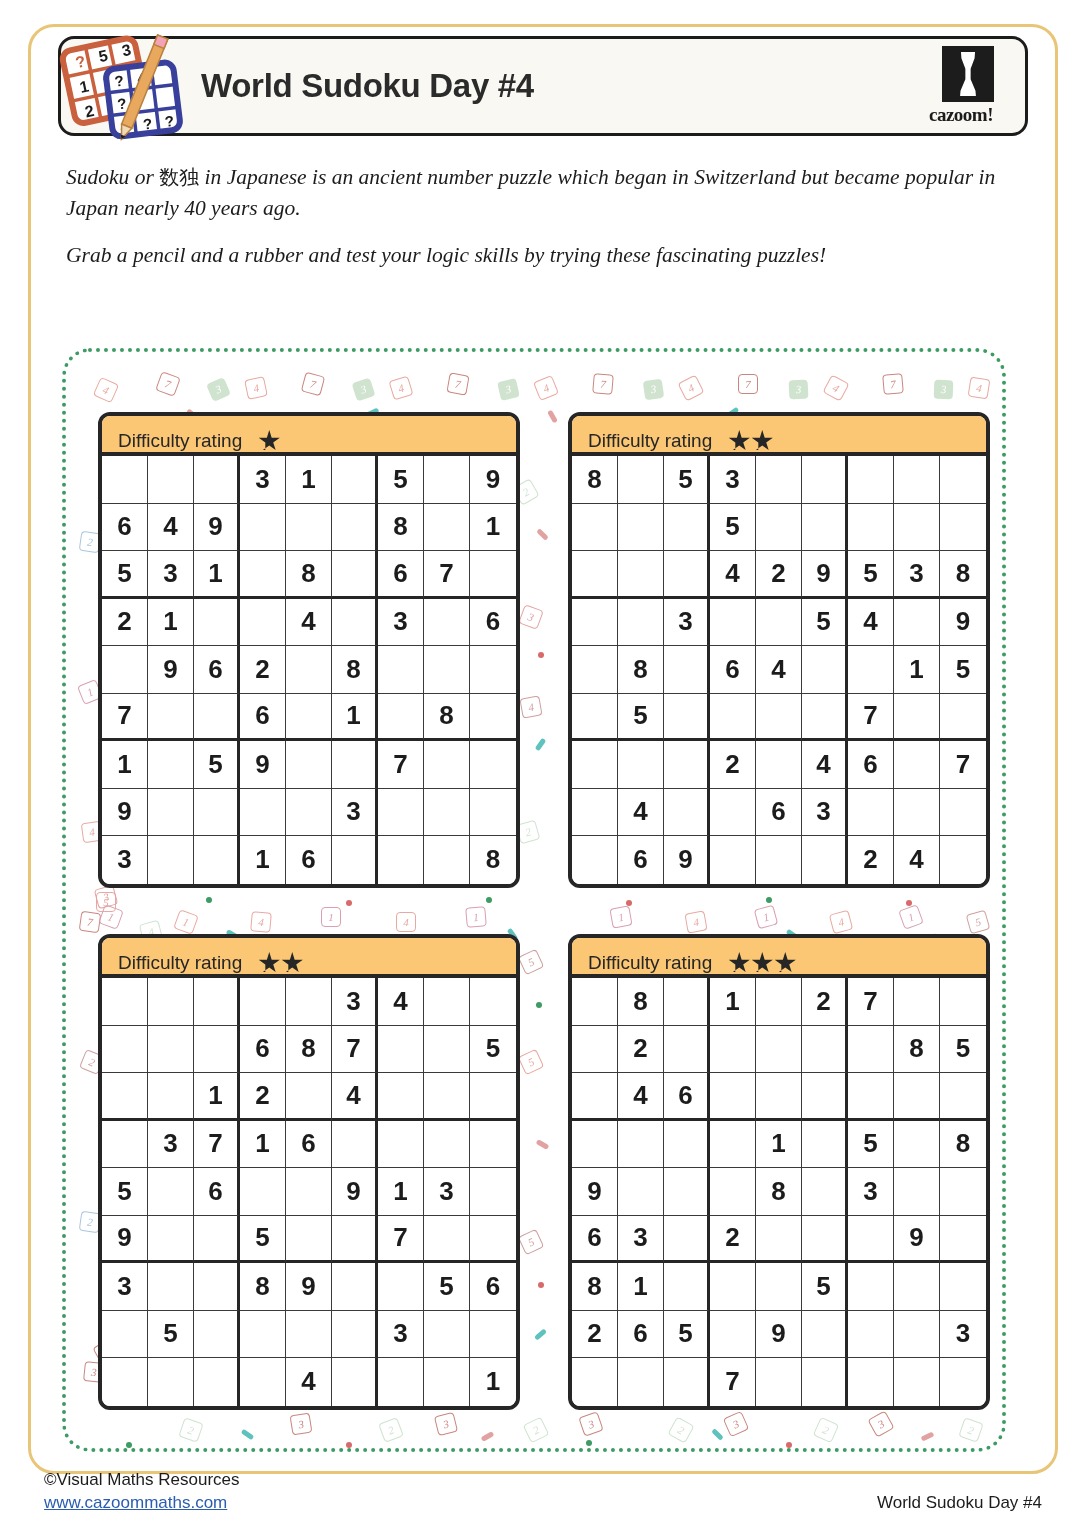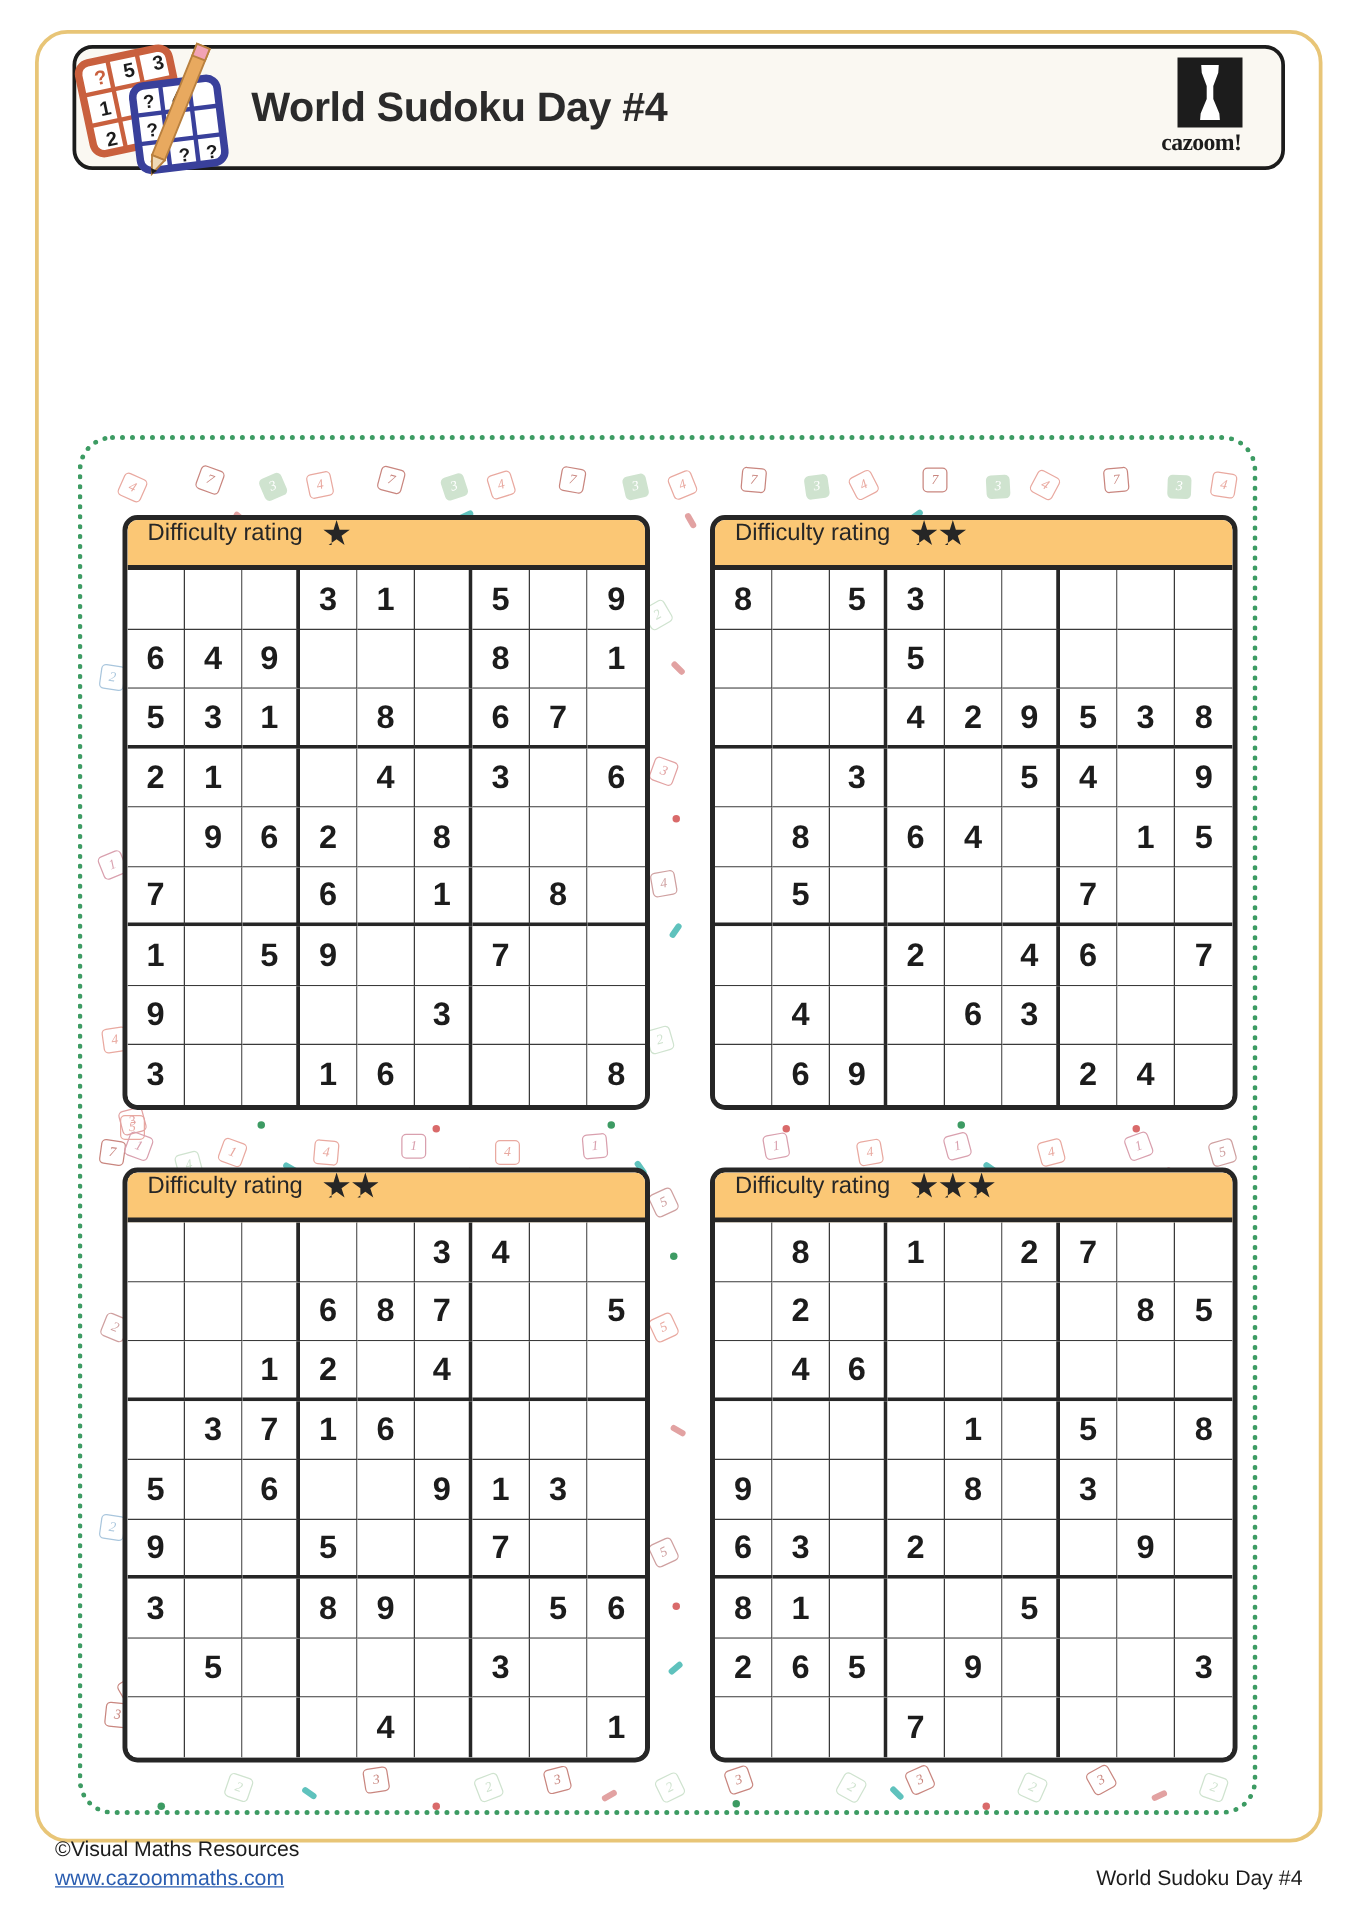--- a/index.html
+++ b/index.html
@@ -150,21 +150,21 @@
   .p1{left:98px;top:412px;}
   .p2{left:568px;top:412px;}
   .p3{left:98px;top:934px;}
   .p4{left:568px;top:934px;}
 
   .diff-bar{
     height:40px;
     background:#fbc775;
     border-bottom:4px solid #262626;
     display:flex;
-    align-items:flex-start;
+    align-items:flex-end;
     padding-left:16px;
     box-sizing:border-box;
   }
   .diff-label{
     font-size:19px;
     color:#262626;
     font-family:"Liberation Sans",sans-serif;
   }
   .stars{margin-left:16px;display:flex;gap:1px;}
   .star{
@@ -264,20 +264,22 @@
 
     <div class="header-title">World Sudoku Day #4</div>
 
     <div class="logo">
       <div class="logo-mark"></div>
       <div class="logo-text">cazoom!</div>
     </div>
   </div>
 
   <div class="intro">
+    <p><span>Sudoku or </span><span class="jp">数独</span><span> in Japanese is an ancient number puzzle which began in Switzerland but became popular in Japan nearly 40 years ago.</span></p>
+    <p>Grab a pencil and a rubber and test your logic skills by trying these fascinating puzzles!</p>
   </div>
 
   <div class="confetti-panel" id="confetti-panel">
       <div class="cf cf-sq" style="left: 30px; top: 28px; color: rgb(233, 169, 160); transform: rotate(24deg);">4</div>
       <div class="cf cf-sq" style="left: 92px; top: 22px; color: rgb(201, 134, 127); transform: rotate(20deg);">7</div>
       <div class="cf cf-fill" style="left: 143px; top: 28px; background: rgb(207, 227, 207); transform: rotate(-23deg);">3</div>
       <div class="cf cf-sq" style="left: 180px; top: 26px; color: rgb(233, 169, 160); transform: rotate(-12deg);">4</div>
       <div class="cf cf-sq" style="left: 237px; top: 22px; color: rgb(201, 134, 127); transform: rotate(15deg);">7</div>
       <div class="cf cf-fill" style="left: 288px; top: 28px; background: rgb(207, 227, 207); transform: rotate(-18deg);">3</div>
       <div class="cf cf-sq" style="left: 325px; top: 26px; color: rgb(233, 169, 160); transform: rotate(-17deg);">4</div>

